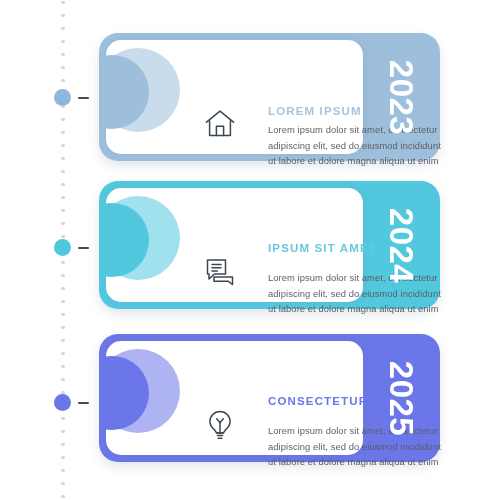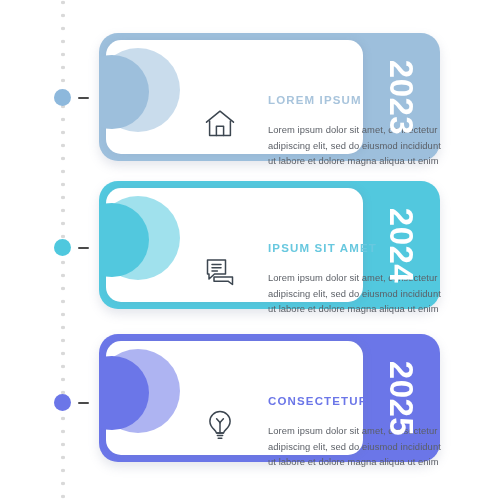--- a/index.html
+++ b/index.html
@@ -187,21 +187,21 @@
     </div>
 
     <div class="icon-wrap">
       <svg viewBox="0 0 34 34" fill="none" stroke="#3C4650" stroke-width="1.5" stroke-linecap="round" stroke-linejoin="round">
         <path d="M3.5 15.2 L17 4.2 L30.5 15.2"></path>
         <path d="M6.6 14.0 V28.4 H27.4 V14.0"></path>
         <path d="M13.4 28.4 V19.2 H20.6 V28.4"></path>
       </svg>
     </div>
 
-    <div class="title" style="color:#A8C4DC;">LOREM IPSUM</div>
+    <div class="title" style="color:#A8C4DC;margin-top:11px;">LOREM IPSUM</div>
     <div class="body">Lorem ipsum dolor sit amet, consectetur adipiscing elit, sed do eiusmod incididunt ut labore et dolore magna aliqua ut enim</div>
 
     <div class="year">
       <span>2023</span>
     </div>
   </div>
 
   <div class="card" style="top:181px;">
     <div class="plate" style="background:#52C8DE;"></div>
     <div class="panel"></div>

